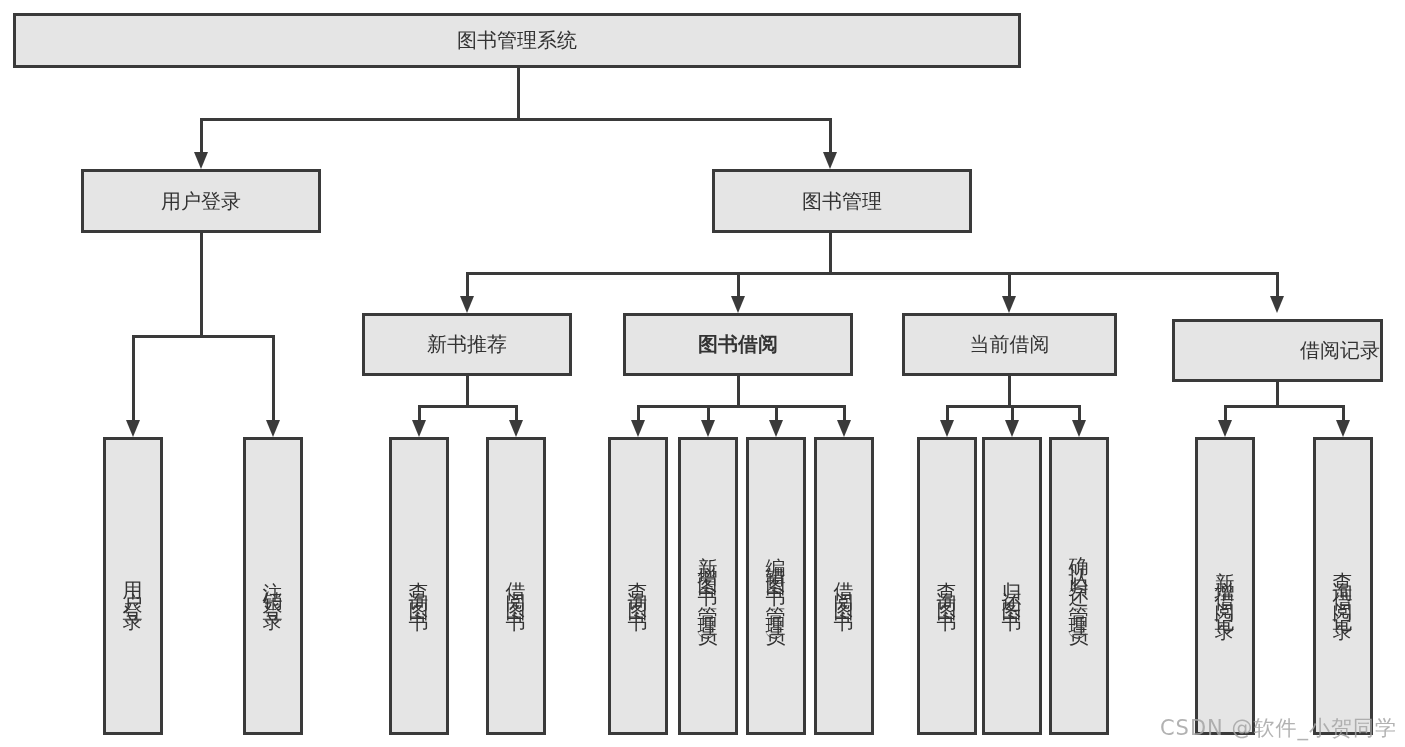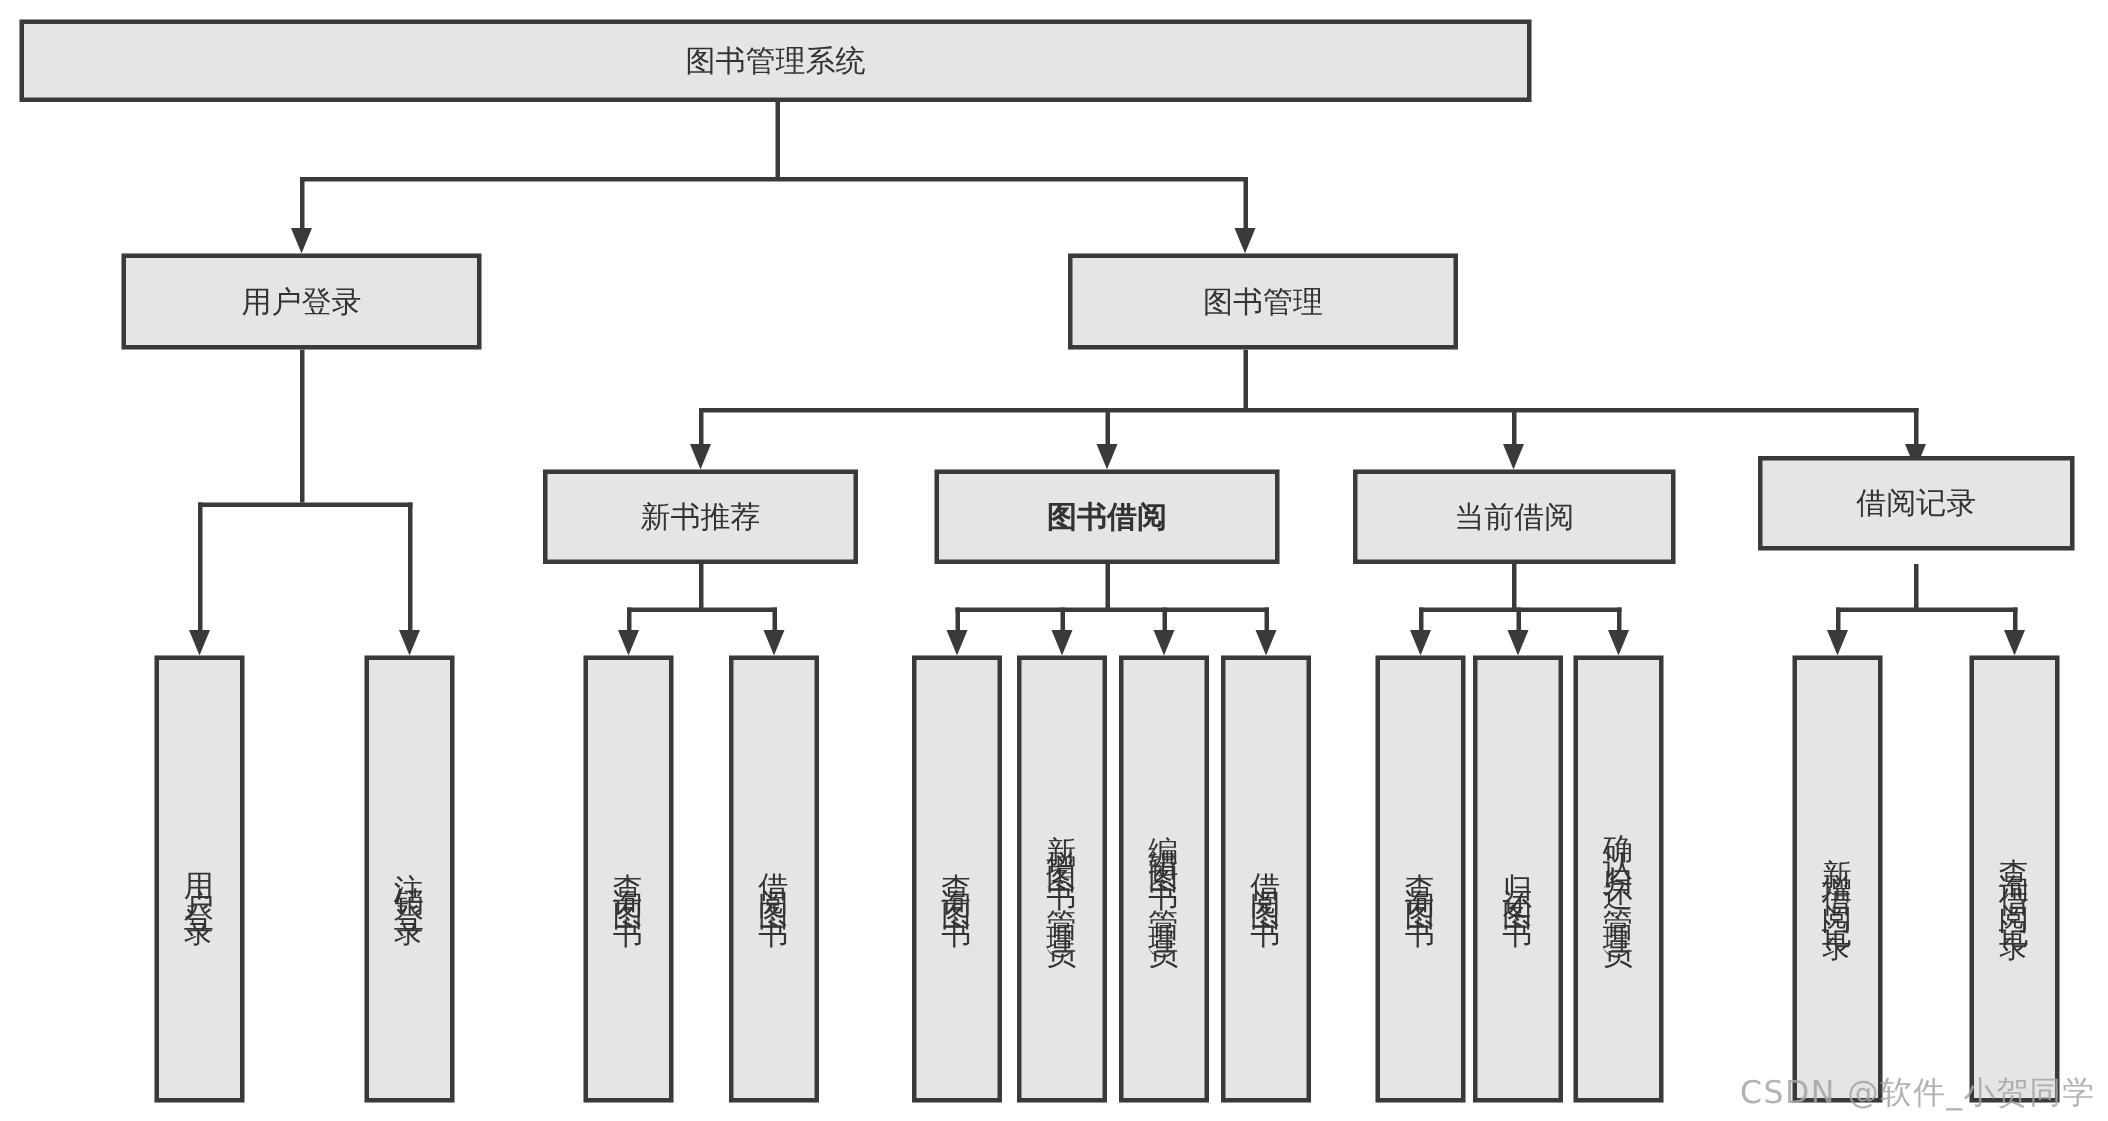--- a/index.html
+++ b/index.html
@@ -40,21 +40,21 @@
     border-top:17px solid var(--line);
     z-index:1;
   }
   
   #n-root{left:13px;top:13px;width:1008px;height:55px;}
   #n-user-login{left:81px;top:169px;width:240px;height:64px;}
   #n-book-mgmt{left:712px;top:169px;width:260px;height:64px;}
   #n-new-book-rec{left:362px;top:313px;width:210px;height:63px;}
   #n-book-borrow{left:623px;top:313px;width:230px;height:63px;font-weight:bold;}
   #n-current-borrow{left:902px;top:313px;width:215px;height:63px;}
-  #n-borrow-records{left:1172px;top:304px;width:211px;height:63px;}
+  #n-borrow-records{left:1172px;top:319px;width:211px;height:63px;justify-content:flex-end;}
   .leaf{top:437px;width:60px;height:298px;}
   #l-user-login{left:103px;}
   #l-logout{left:243px;}
   #l-nbr-query{left:389px;}
   #l-nbr-borrow{left:486px;}
   #l-bb-query{left:608px;}
   #l-bb-add{left:678px;}
   #l-bb-edit{left:746px;}
   #l-bb-borrow{left:814px;}
   #l-cb-query{left:917px;}

